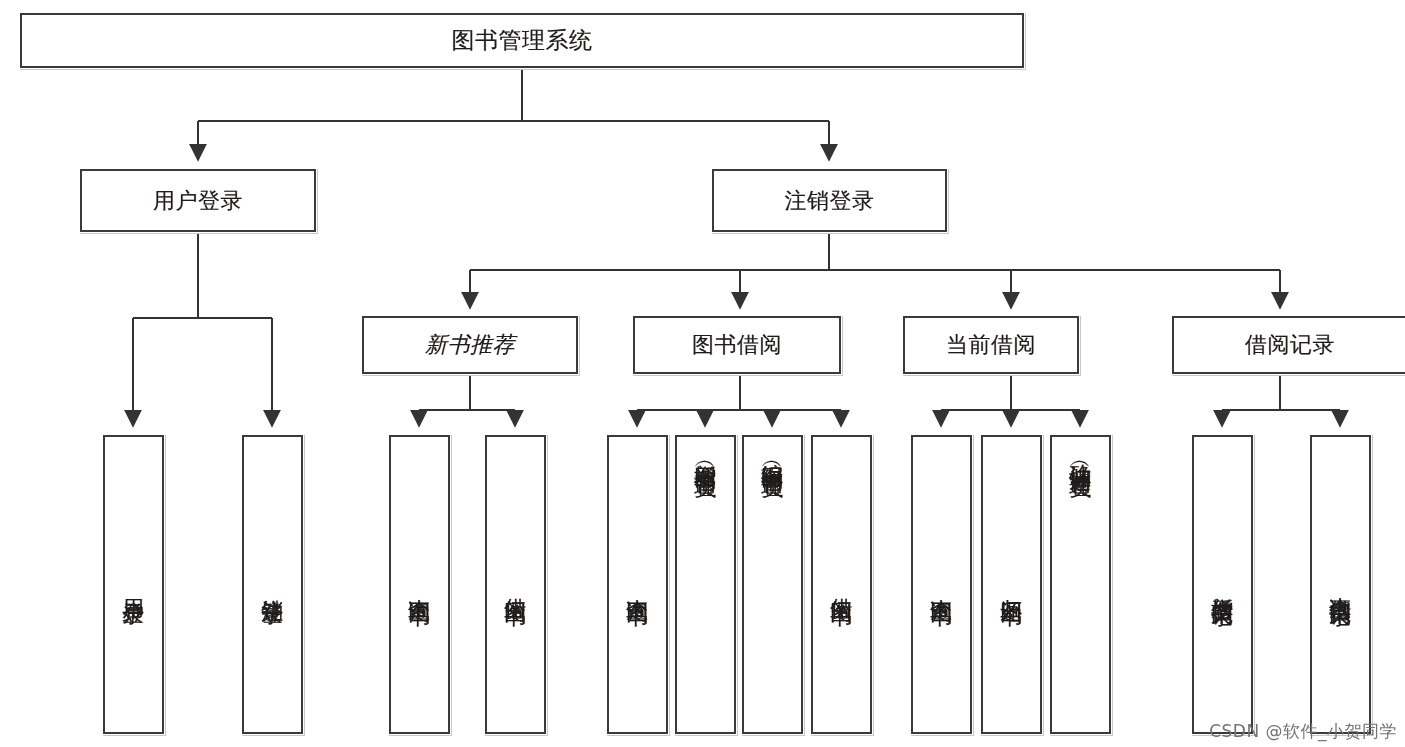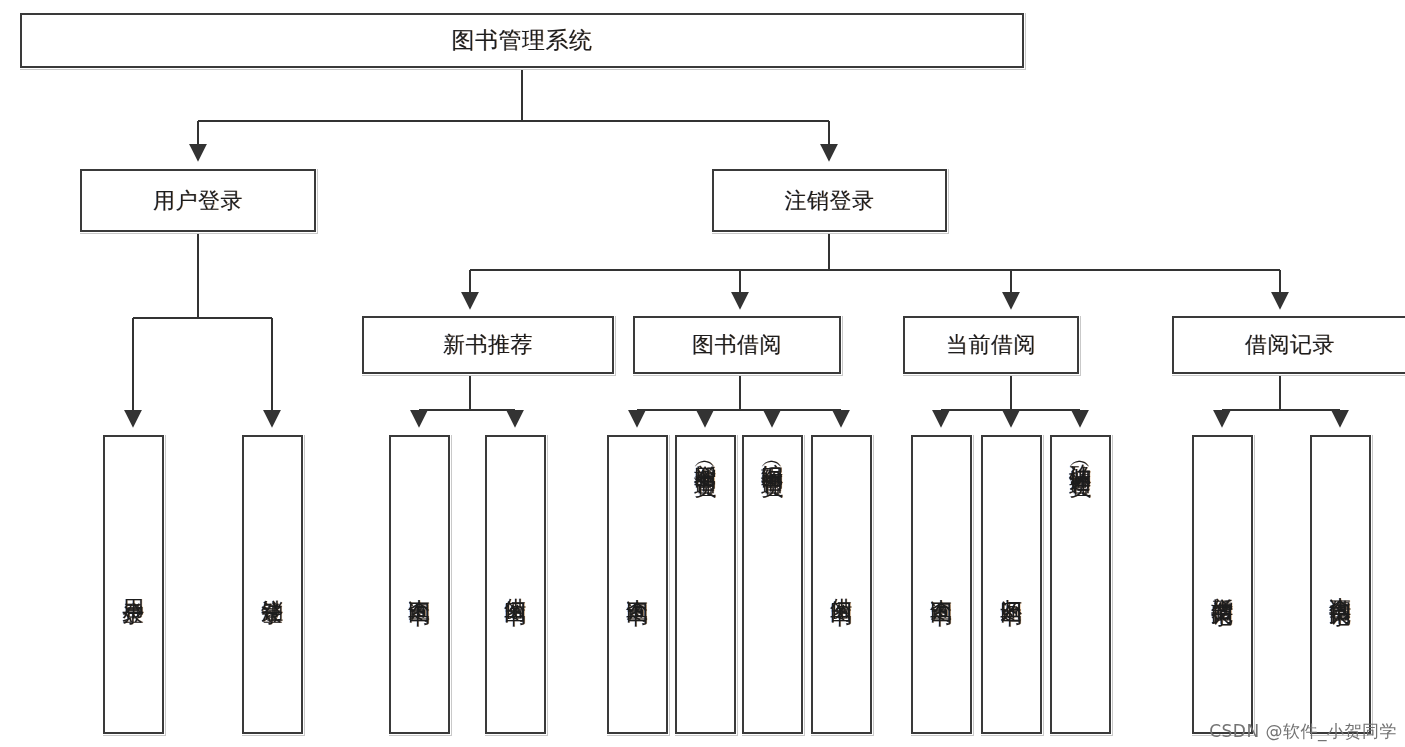--- a/index.html
+++ b/index.html
@@ -111,21 +111,21 @@
     <span class="lbl">图书管理系统</span>
   </div>
 
   <div class="node h-node" style="left:80px;top:169px;width:236px;height:63px;">
     <span class="lbl">用户登录</span>
   </div>
   <div class="node h-node" style="left:712px;top:169px;width:235px;height:63px;">
     <span class="lbl">注销登录</span>
   </div>
 
-  <div class="node h-node" style="left:362px;top:316px;width:252px;height:58px;">
+  <div class="node h-node" style="left:362px;top:316px;width:216px;height:58px;font-style:italic;">
     <span class="lbl">新书推荐</span>
   </div>
   <div class="node h-node" style="left:633px;top:316px;width:208px;height:58px;">
     <span class="lbl">图书借阅</span>
   </div>
   <div class="node h-node" style="left:903px;top:316px;width:176px;height:58px;">
     <span class="lbl">当前借阅</span>
   </div>
   <div class="node h-node" style="left:1172px;top:316px;width:236px;height:58px;">
     <span class="lbl">借阅记录</span>

